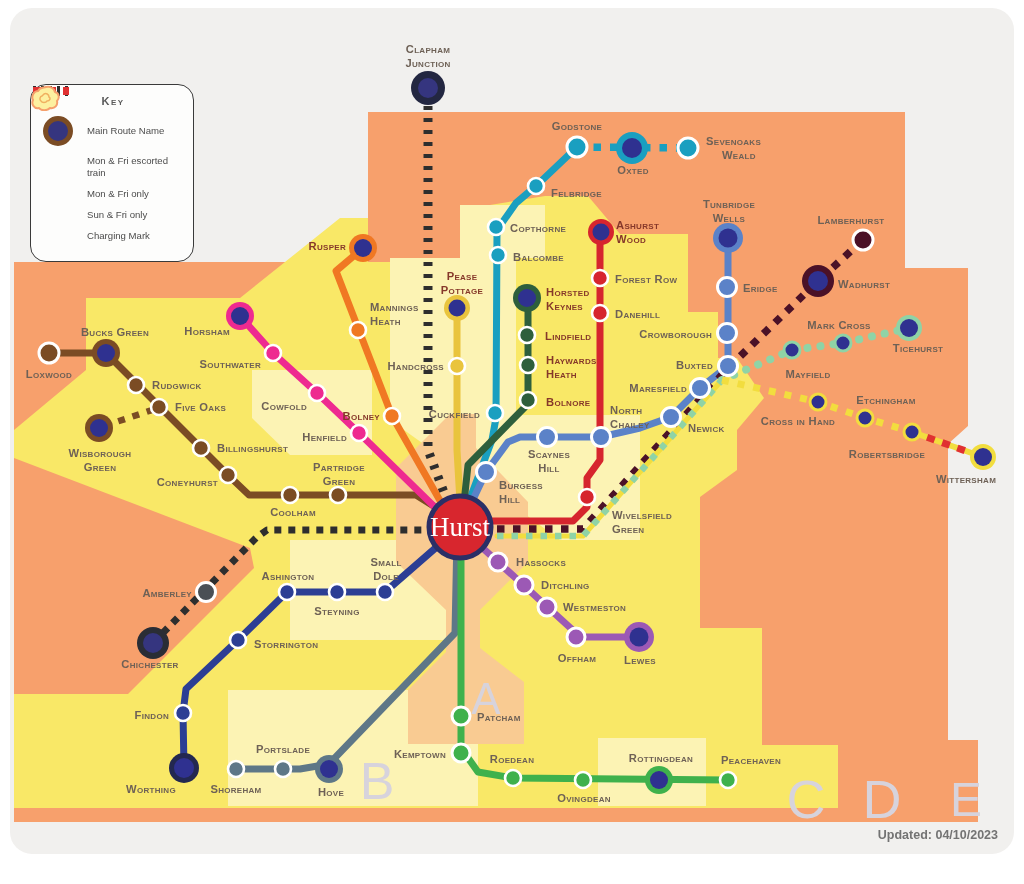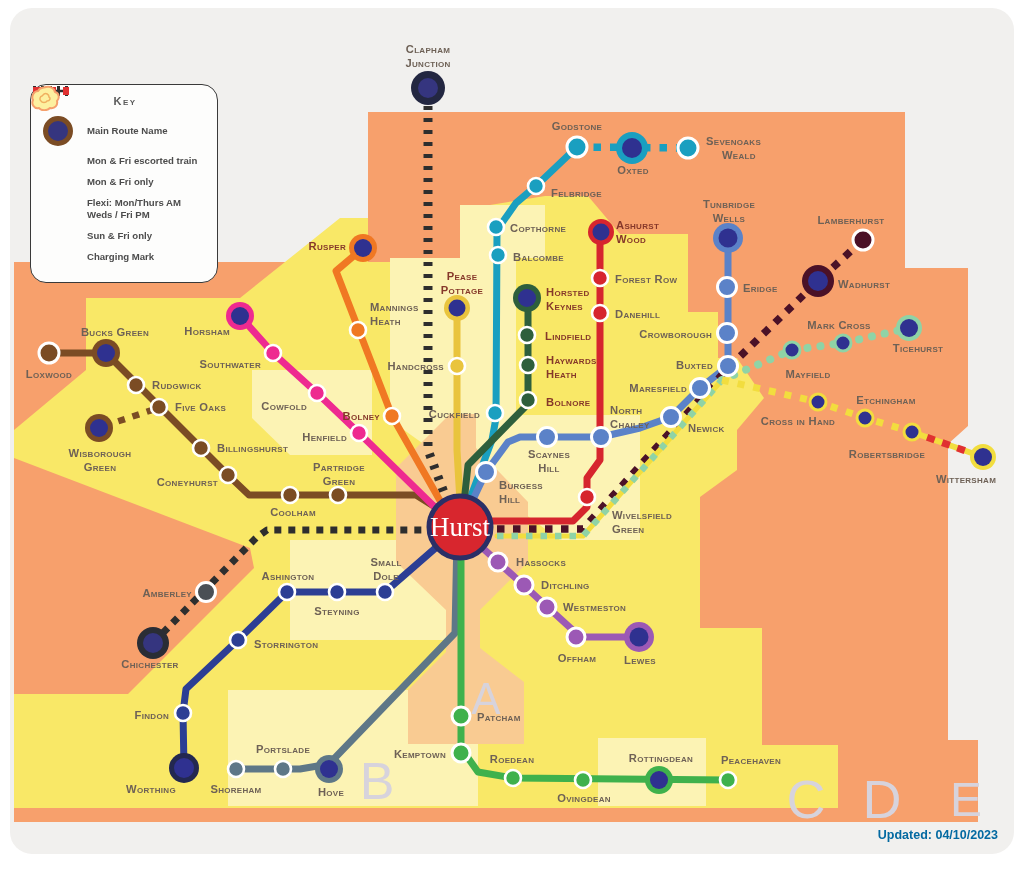--- a/index.html
+++ b/index.html
@@ -2,28 +2,28 @@
 <html><head>
 <meta charset="utf-8">
 <style>
   html,body{margin:0;padding:0;background:#ffffff;font-family:"Liberation Sans",sans-serif;}
   .card{position:relative;width:1004px;height:846px;margin:8px auto 0 auto;background:#f1f0ee;border-radius:22px;overflow:hidden;}
   svg{position:absolute;left:0;top:0;}
   .lbl{font-family:"Liberation Sans",sans-serif;font-size:11.2px;font-weight:700;fill:#6e6156;font-variant:small-caps;letter-spacing:.3px;}
   .lbl.dark{fill:#86382a;}
   .zletter{font-family:"Liberation Sans",sans-serif;font-weight:400;fill:#d7d3dc;}
   .hub-text{font-family:"Liberation Serif",serif;font-size:27px;fill:#ffffff;}
-  .legend{position:absolute;left:20px;top:76px;width:188px;background:#fdfdfc;border:1.6px solid #3a3a3a;border-radius:16px;padding:8px 10px 10px 12px;box-sizing:border-box;}
+  .legend{position:absolute;left:20px;top:76px;width:164px;background:#fdfdfc;border:1.6px solid #3a3a3a;border-radius:16px;padding:8px 10px 10px 12px;box-sizing:border-box;}
   .legend-title{text-align:center;font-size:11px;font-weight:700;color:#5a5a5a;font-variant:small-caps;letter-spacing:1.5px;margin:2px 0 6px 0;}
   .legend-row{display:flex;align-items:center;margin:9px 0;}
   .legend-icon{width:44px;flex:0 0 44px;display:flex;align-items:center;justify-content:flex-start;}
-  .legend-text{font-size:9.6px;font-weight:700;color:#4c4c4c;line-height:1.25;}
+  .legend-text{font-size:9.6px;font-weight:400;color:#4c4c4c;line-height:1.25;}
   .big-dot{width:20px;height:20px;border-radius:50%;background:#35357f;border:5px solid #7b4c24;}
   .blob{width:30px;height:26px;}
-  .updated{position:absolute;right:16px;top:820px;font-size:12.5px;font-weight:700;color:#0369a1;}
+  .updated{position:absolute;right:16px;top:820px;font-size:12.5px;font-weight:700;color:#737373;}
 </style>
 </head>
 <body>
 
 <div class="card">
   <svg id="map-svg" width="1004" height="846" viewBox="10 8 1004 846">
       <path d="M368,112 H905 V268 H968 V426 L948,444 V740 H978 V822 H14 V262 H368 Z" fill="#f7a06c"></path>
       <path d="M86,298 L240,298 L340,218 L368,218 L368,262 L470,262 L470,230 L490,205 L545,196 L588,196 L620,234 L688,234 L688,312 L718,312 L718,358 L737,358 L764,398 L737,430 L737,470 L700,497 L700,628 L762,628 L762,745 L838,745 L838,808 L14,808 L14,430 L86,370 Z" fill="#f9e867"></path>
       <path d="M14,458 L250,548 L254,568 L128,694 L14,694 Z" fill="#f7a06c"></path>
       <path d="M390,258 L516,258 L516,420 L460,470 L390,420 Z" fill="#fcf3b4"></path>
@@ -417,29 +417,20 @@
       <div class="legend-icon">
         <svg width="40" height="12">
             <line x1="2" y1="6" x2="38" y2="6" stroke="#2e2e2e" stroke-width="8" stroke-dasharray="8 7"></line>
           </svg>
       </div>
       <div class="legend-text">Mon &amp; Fri only</div>
     </div>
     <div class="legend-row">
       <div class="legend-icon">
         <svg width="40" height="12">
-            <line x1="2" y1="6" x2="38" y2="6" stroke="#2e2e2e" stroke-width="2.5"></line>
-            <line x1="2" y1="6" x2="38" y2="6" stroke="#2e2e2e" stroke-width="8" stroke-dasharray="7 8"></line>
-          </svg>
-      </div>
-      <div class="legend-text"><span>Flexi:  Mon/Thurs AM</span><br><span>Weds / Fri PM</span></div>
-    </div>
-    <div class="legend-row">
-      <div class="legend-icon">
-        <svg width="40" height="12">
             <line x1="2" y1="6" x2="38" y2="6" stroke="#e03131" stroke-width="8" stroke-dasharray="8 7"></line>
           </svg>
       </div>
       <div class="legend-text">Sun &amp; Fri only</div>
     </div>
     <div class="legend-row">
       <div class="legend-icon">
         <svg class="blob" viewBox="0 0 30 26">
             <path d="M15,2 C19,1 23,3 24,7 C28,8 29,13 26,16 C27,20 24,24 19,23 C16,26 10,26 8,23 C3,24 0,19 2,15 C0,11 3,6 7,6 C9,2 12,3 15,2 Z" fill="#fdf0a0" stroke="#f5a06c" stroke-width="2"></path>
             <path d="M13,9 C15,8 18,9 18,12 C20,13 19,16 16,16 C15,18 11,18 10,16 C8,15 9,11 11,11 Z" fill="none" stroke="#f0b060" stroke-width="1.5"></path>

